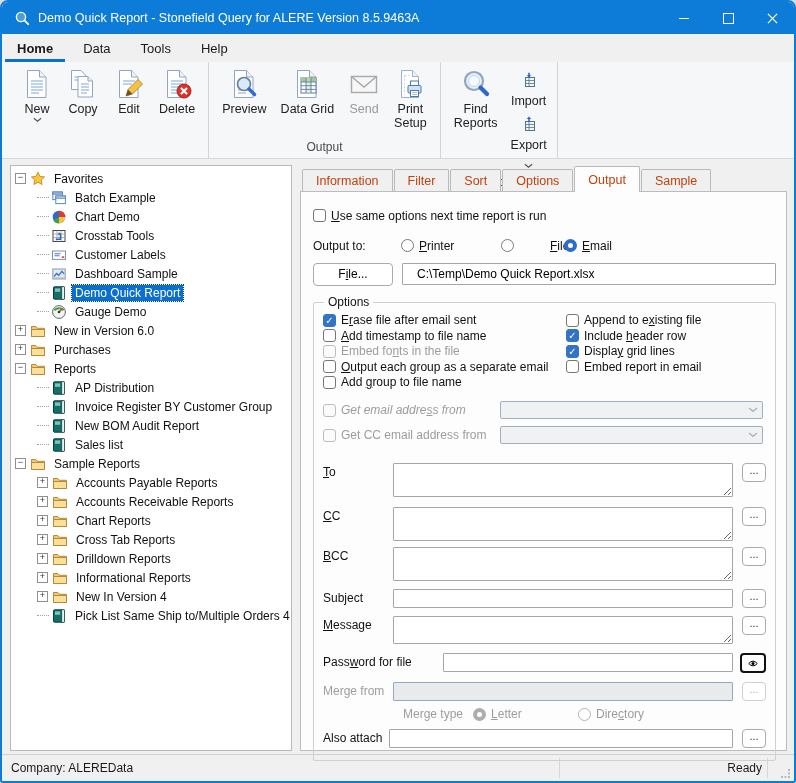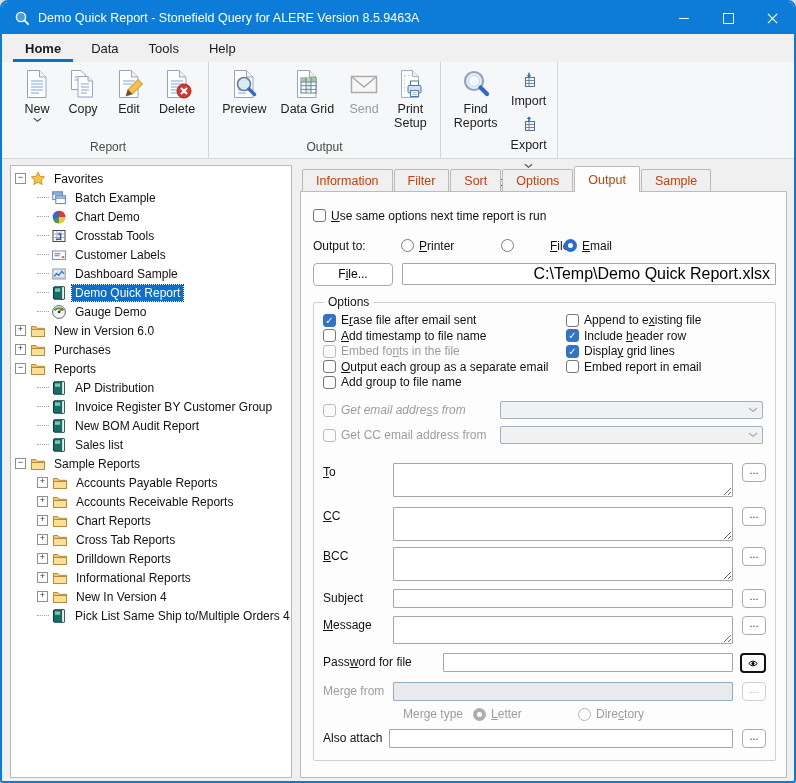--- a/index.html
+++ b/index.html
@@ -7,21 +7,21 @@
   .window{width:796px;height:783px;box-sizing:border-box;border:2px solid #0c7cd8;border-radius:8px 8px 3px 3px;
     overflow:hidden;display:flex;flex-direction:column;background:#f0f0f0;position:relative;}
   
   .titlebar{height:32px;background:#0c7cd8;display:flex;align-items:center;color:#fff;flex:0 0 auto;}
   .app-icon{width:16px;height:16px;margin:0 8px 0 12px;flex:0 0 auto;}
   .title-text{font-size:12.5px;flex:1;white-space:nowrap;overflow:hidden;}
   .win-btn{width:44px;height:32px;display:flex;align-items:center;justify-content:center;flex:0 0 auto;cursor:default;}
   .glyph-min{width:10px;height:1px;background:#fff;display:block;}
   .glyph-max{width:9px;height:9px;border:1px solid #fff;display:block;}
   
-  .menubar{height:28px;display:flex;align-items:flex-end;background:#f0f0f0;padding-left:8px;flex:0 0 auto;text-align:center;}
+  .menubar{height:28px;display:flex;align-items:flex-end;background:#f0f0f0;flex:0 0 auto;text-align:center;}
   .menu-item{font-size:13px;color:#1a1a1a;padding:5px 15px 6px 15px;position:relative;}
   .menu-item.active{font-weight:bold;}
   .menu-item.active::after{content:"";position:absolute;left:3px;right:3px;bottom:0;height:3px;background:#0b6fd0;}
   
   .ribbon{height:96px;background:#f6f7f8;border-bottom:1px solid #d8d8d8;display:flex;align-items:stretch;flex:0 0 auto;padding-left:6px;}
   .rb-group{display:flex;flex-direction:column;border-right:1px solid #d4d4d4;padding:2px 6px 0 6px;}
   .rb-btns{display:flex;align-items:flex-start;flex:1;}
   .rb-btn{display:flex;flex-direction:column;align-items:center;padding:4px 7px 1px 7px;font-size:12.5px;color:#222;border-radius:3px;}
   .rb-btn .bicon{width:32px;height:32px;margin-bottom:2px;}
   .rb-btn .blabel{text-align:center;line-height:1.15;white-space:pre-line;}
@@ -58,21 +58,21 @@
   .chk.checked .box::after{content:"\2713";}
   .chk.disabled .box{border-color:#bdbdbd;background:#fbfbfb;}
   .chk.disabled .ct{color:#9d9d9d;}
   .rad{display:flex;align-items:center;gap:5px;}
   .rad .dot{width:13px;height:13px;box-sizing:border-box;border:1px solid #7a7a7a;border-radius:50%;background:#fff;flex:0 0 auto;}
   .rad.selected .dot{border:4px solid #2b6cce;}
   .rad.disabled .dot{border-color:#b5b5b5;}
   .rad.disabled.selected .dot{border:4px solid #adadad;}
   .rad.disabled .rt{color:#9d9d9d;}
   .tbox{box-sizing:border-box;border:1px solid #a6a6a6;background:#fff;font-family:"Liberation Sans",sans-serif;
-     font-size:16px;padding:2px 5px;border-radius:1px;text-align:right;}
+     font-size:12px;padding:2px 14px;border-radius:1px;}
   .tbox:disabled,.tbox.disabled{background:#e9eaec;border-color:#93a9c6;}
   .dots{width:24px;height:19px;box-sizing:border-box;border:1px solid #ababab;border-radius:4px;background:#fff;
      font-size:11px;color:#333;display:flex;align-items:flex-start;justify-content:center;line-height:10px;flex:0 0 auto;}
   .dots.disabled{color:#b5b5b5;border-color:#cfcfcf;}
   .combo{height:18px;box-sizing:border-box;border:1px solid #9fb0c4;background:#f0f1f3;border-radius:2px;
      display:flex;align-items:center;justify-content:flex-end;padding-right:4px;}
   
   .row-usesame{display:flex;margin-top:3px;}
   .row-outputto{display:flex;align-items:center;margin-top:15px;}
   .out-label{width:88px;}
@@ -179,21 +179,20 @@
             <span class="bicon"><svg viewBox="0 0 32 32" width="32" height="32">
                 <path d="M6.5 2.5h12l6.5 6.5v20.5H6.5z" fill="#fff" stroke="#93a5be"></path>
                 <path d="M18.5 2.5v6.5H25" fill="#eef3fa" stroke="#93a5be"></path>
                 <path d="M10 13h12M10 16h12M10 19h12M10 22h12M10 25h8" stroke="#7ba7dd" stroke-width="1.2"></path>
                 <circle cx="23" cy="23" r="7" fill="#d8352a" stroke="#a8251c"></circle>
                 <path d="M20 20l6 6M26 20l-6 6" stroke="#fff" stroke-width="2.2"></path>
               </svg></span>
             <span class="blabel">Delete</span>
           </div>
         </div>
-        <div class="rb-glabel">Report</div>
       </div>
       <div class="rb-group">
         <div class="rb-btns">
           <div class="rb-btn">
             <span class="bicon"><svg viewBox="0 0 32 32" width="32" height="32">
                 <path d="M6.5 2.5h12l6.5 6.5v20.5H6.5z" fill="#fff" stroke="#93a5be"></path>
                 <path d="M18.5 2.5v6.5H25" fill="#eef3fa" stroke="#93a5be"></path>
                 <path d="M10 13h12M10 16h12M10 19h12M10 22h12M10 25h8" stroke="#7ba7dd" stroke-width="1.2"></path>
                 <circle cx="16" cy="16" r="6.5" fill="#d9ecfa" fill-opacity=".92" stroke="#6b7f99" stroke-width="1.7"></circle>
                 <path d="M21 21l5.5 5.5" stroke="#2e6bd6" stroke-width="3.4" stroke-linecap="round"></path>
@@ -649,13 +648,30 @@
             <span class="flbl" style="width:66px;">Also attach</span>
             <input class="tbox fbox h19" style="">
             <button class="dots">...</button>
           </div>
         </div>
 
       </div>
     </div>
   </div>
 
+  <div class="statusbar">
+    <span class="status-left">Company: ALEREData</span>
+    <span class="status-sep"></span>
+    <span class="status-ready">Ready</span>
+    <span class="status-sep2"></span>
+    <span class="grip">
+      <svg viewBox="0 0 10 10" width="10" height="10">
+          <g fill="#b9b9b9">
+            <rect x="7" y="7" width="2" height="2"></rect>
+            <rect x="7" y="3.5" width="2" height="2"></rect>
+            <rect x="3.5" y="7" width="2" height="2"></rect>
+            <rect x="7" y="0" width="2" height="2"></rect>
+            <rect x="0" y="7" width="2" height="2"></rect>
+          </g>
+        </svg>
+    </span>
+  </div>
 </div>
 
 </body></html>

